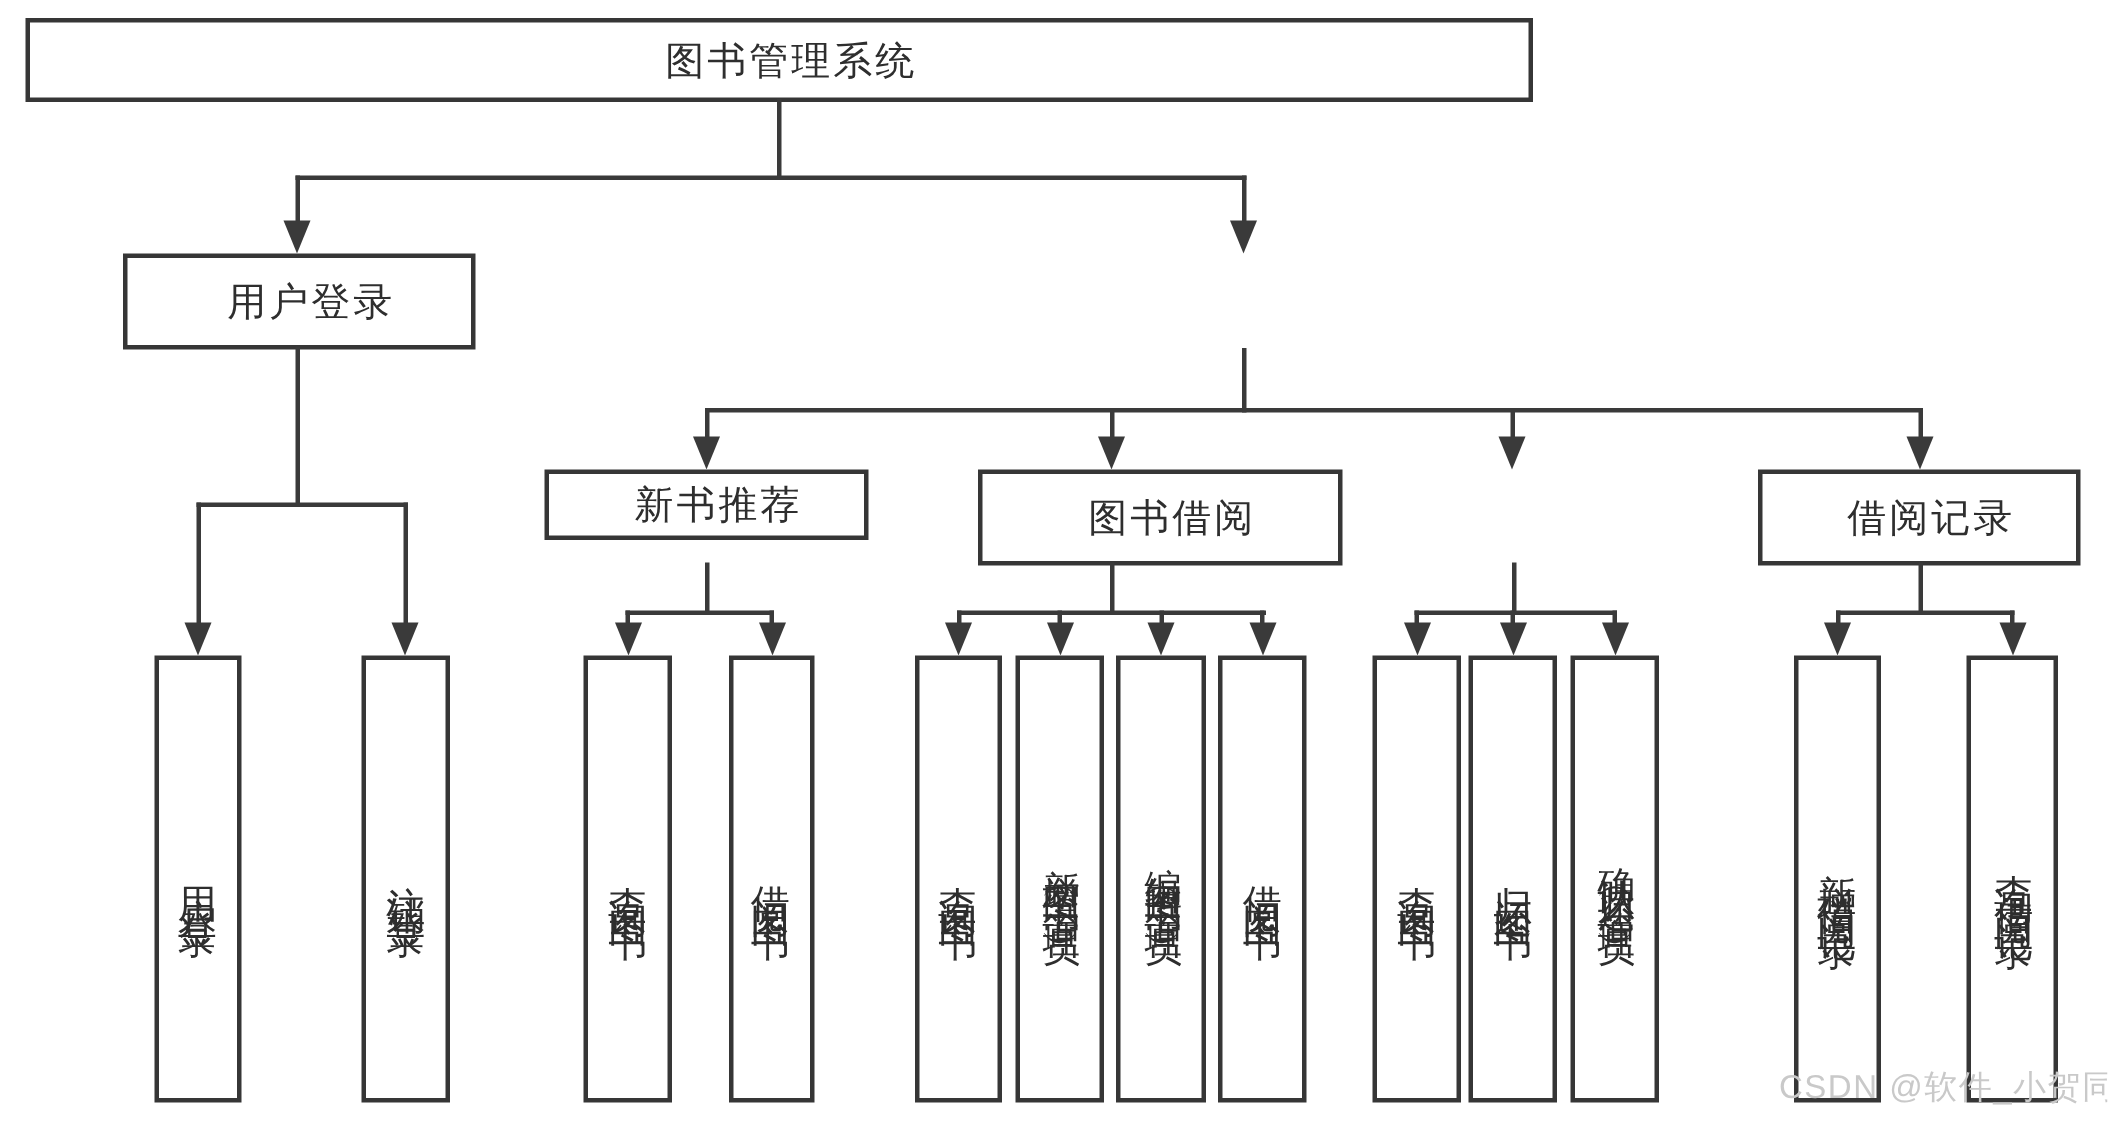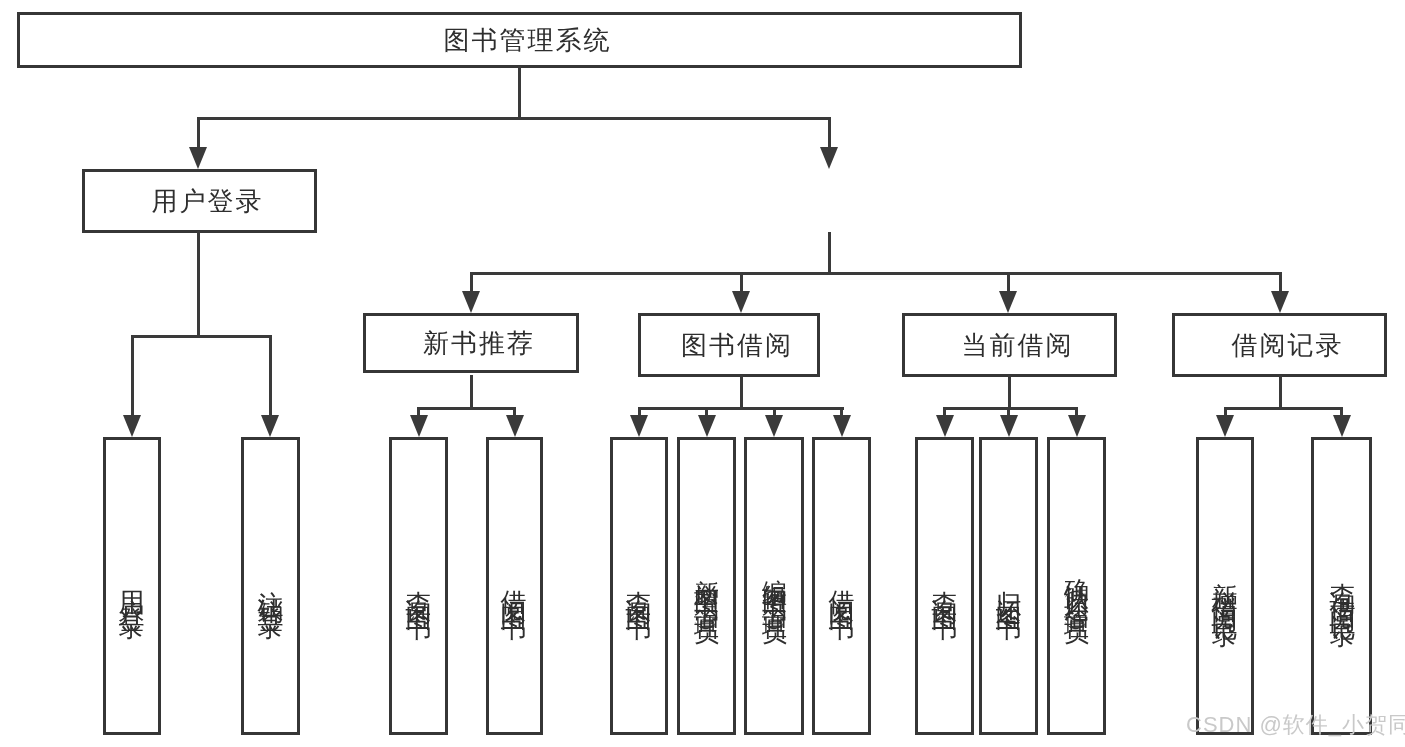--- a/index.html
+++ b/index.html
@@ -62,23 +62,22 @@
   <i class="hl" style="left:470px;top:272px;width:812px"></i>
   <i class="vl" style="left:470px;top:272px;height:21px"></i>
   <i class="tri" style="left:462px;top:291px"></i>
   <i class="vl" style="left:740px;top:272px;height:21px"></i>
   <i class="tri" style="left:732px;top:291px"></i>
   <i class="vl" style="left:1007px;top:272px;height:21px"></i>
   <i class="tri" style="left:999px;top:291px"></i>
   <i class="vl" style="left:1279px;top:272px;height:21px"></i>
   <i class="tri" style="left:1271px;top:291px"></i>
 
-  <div class="box h" style="left:363px;top:313px;width:216px;height:60px">新书推荐</div>
-  <div class="box h" style="left:638px;top:313px;width:182px;height:64px">图书借阅</div>
-  <div class="box h" style="left:902px;top:313px;width:215px;height:64px">当前借阅</div>
+  <div class="box h" style="left:363px;top:313px;width:216px;height:47px">新书推荐</div>
+  <div class="box h" style="left:652px;top:313px;width:243px;height:64px">图书借阅</div>
   <div class="box h" style="left:1172px;top:313px;width:215px;height:64px">借阅记录</div>
 
   <i class="vl" style="left:470px;top:375px;height:34px"></i>
   <i class="hl" style="left:417px;top:407px;width:99px"></i>
   <i class="vl" style="left:417px;top:407px;height:10px"></i>
   <i class="tri" style="left:410px;top:415px"></i>
   <i class="vl" style="left:513px;top:407px;height:10px"></i>
   <i class="tri" style="left:506px;top:415px"></i>
 
   <i class="vl" style="left:740px;top:375px;height:34px"></i>

